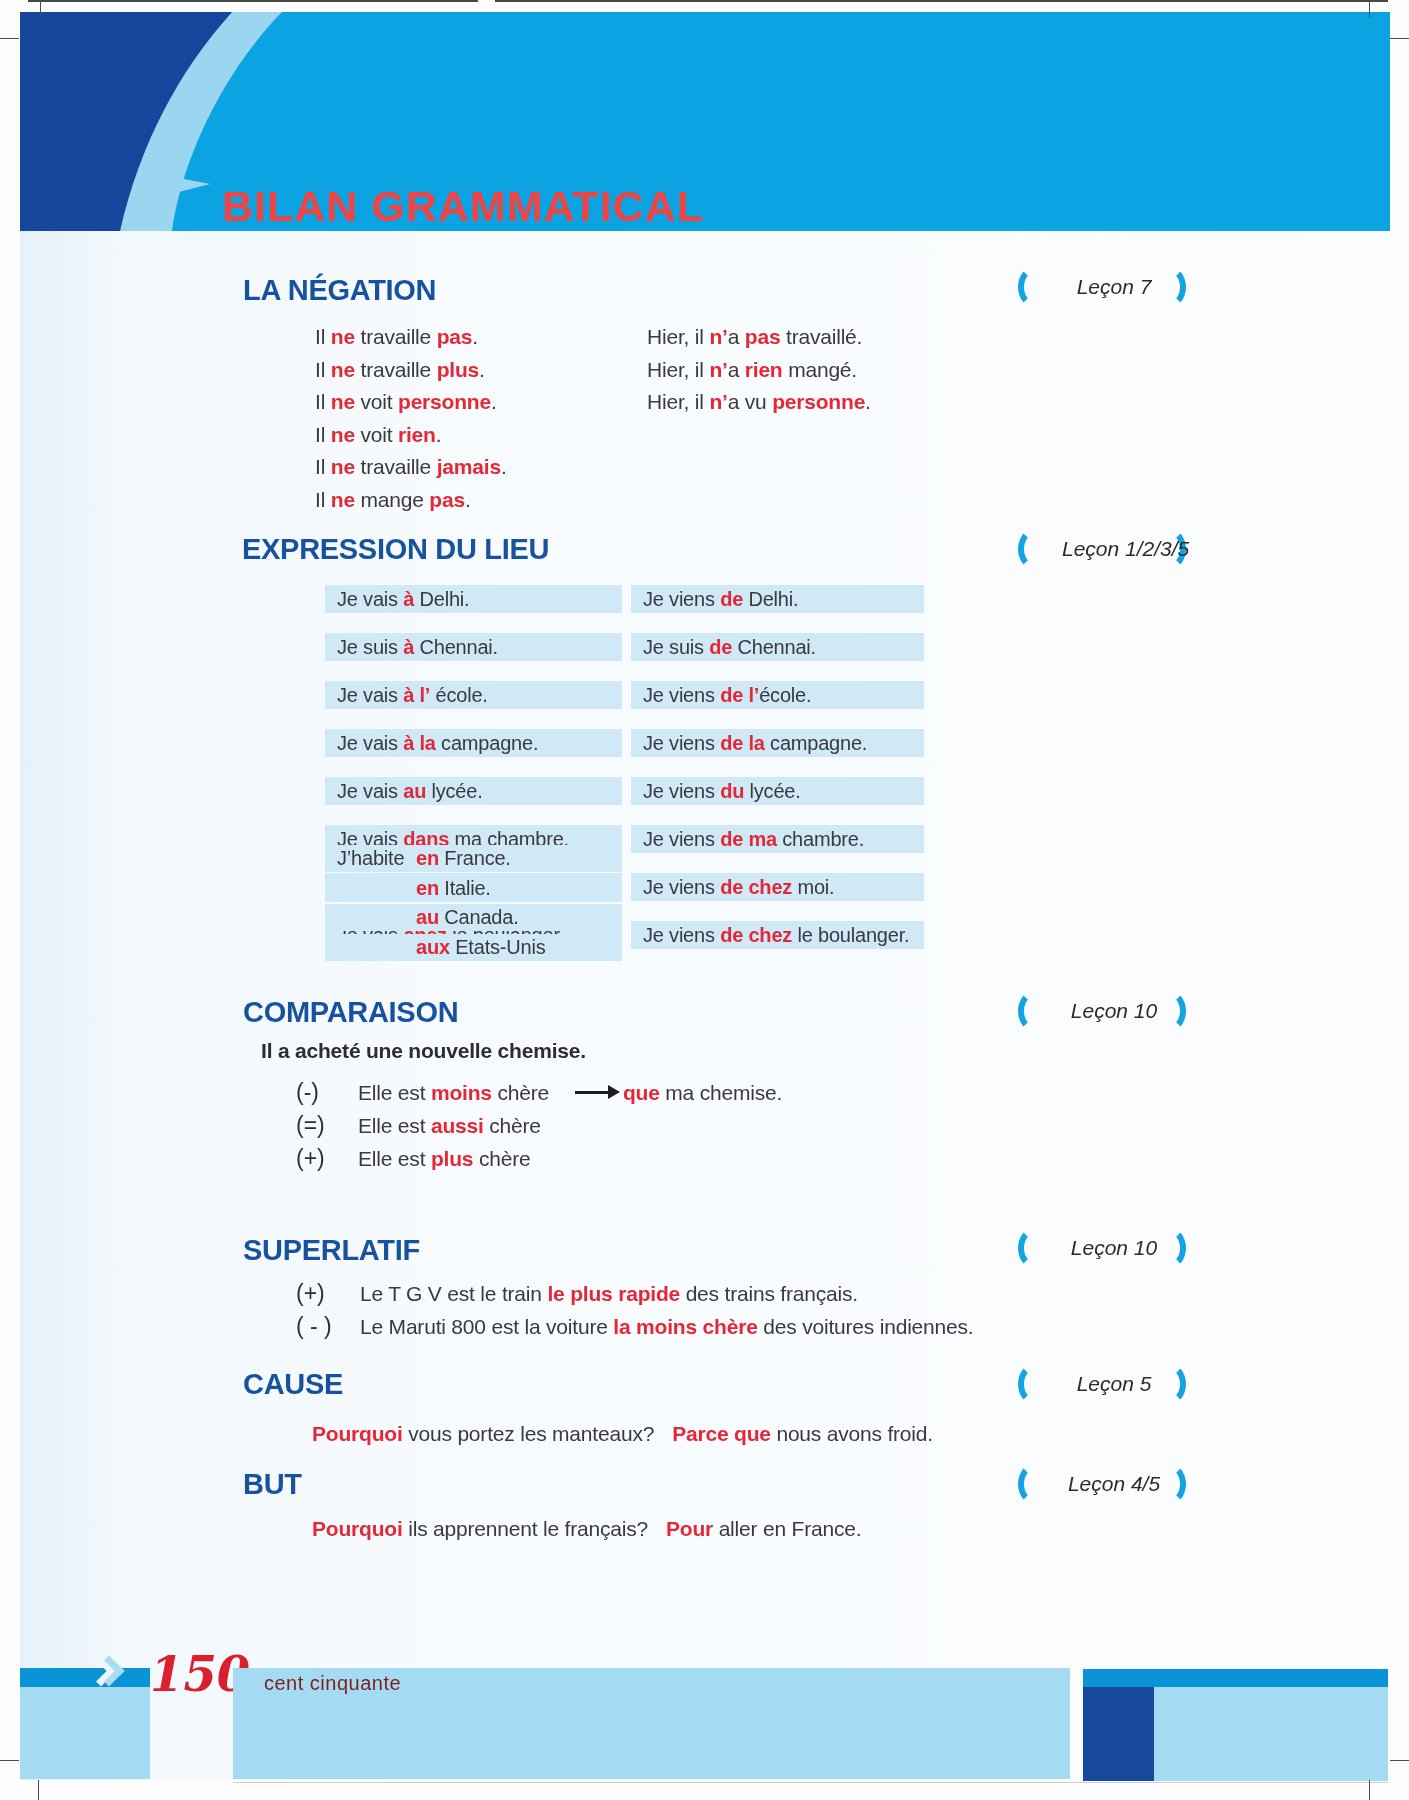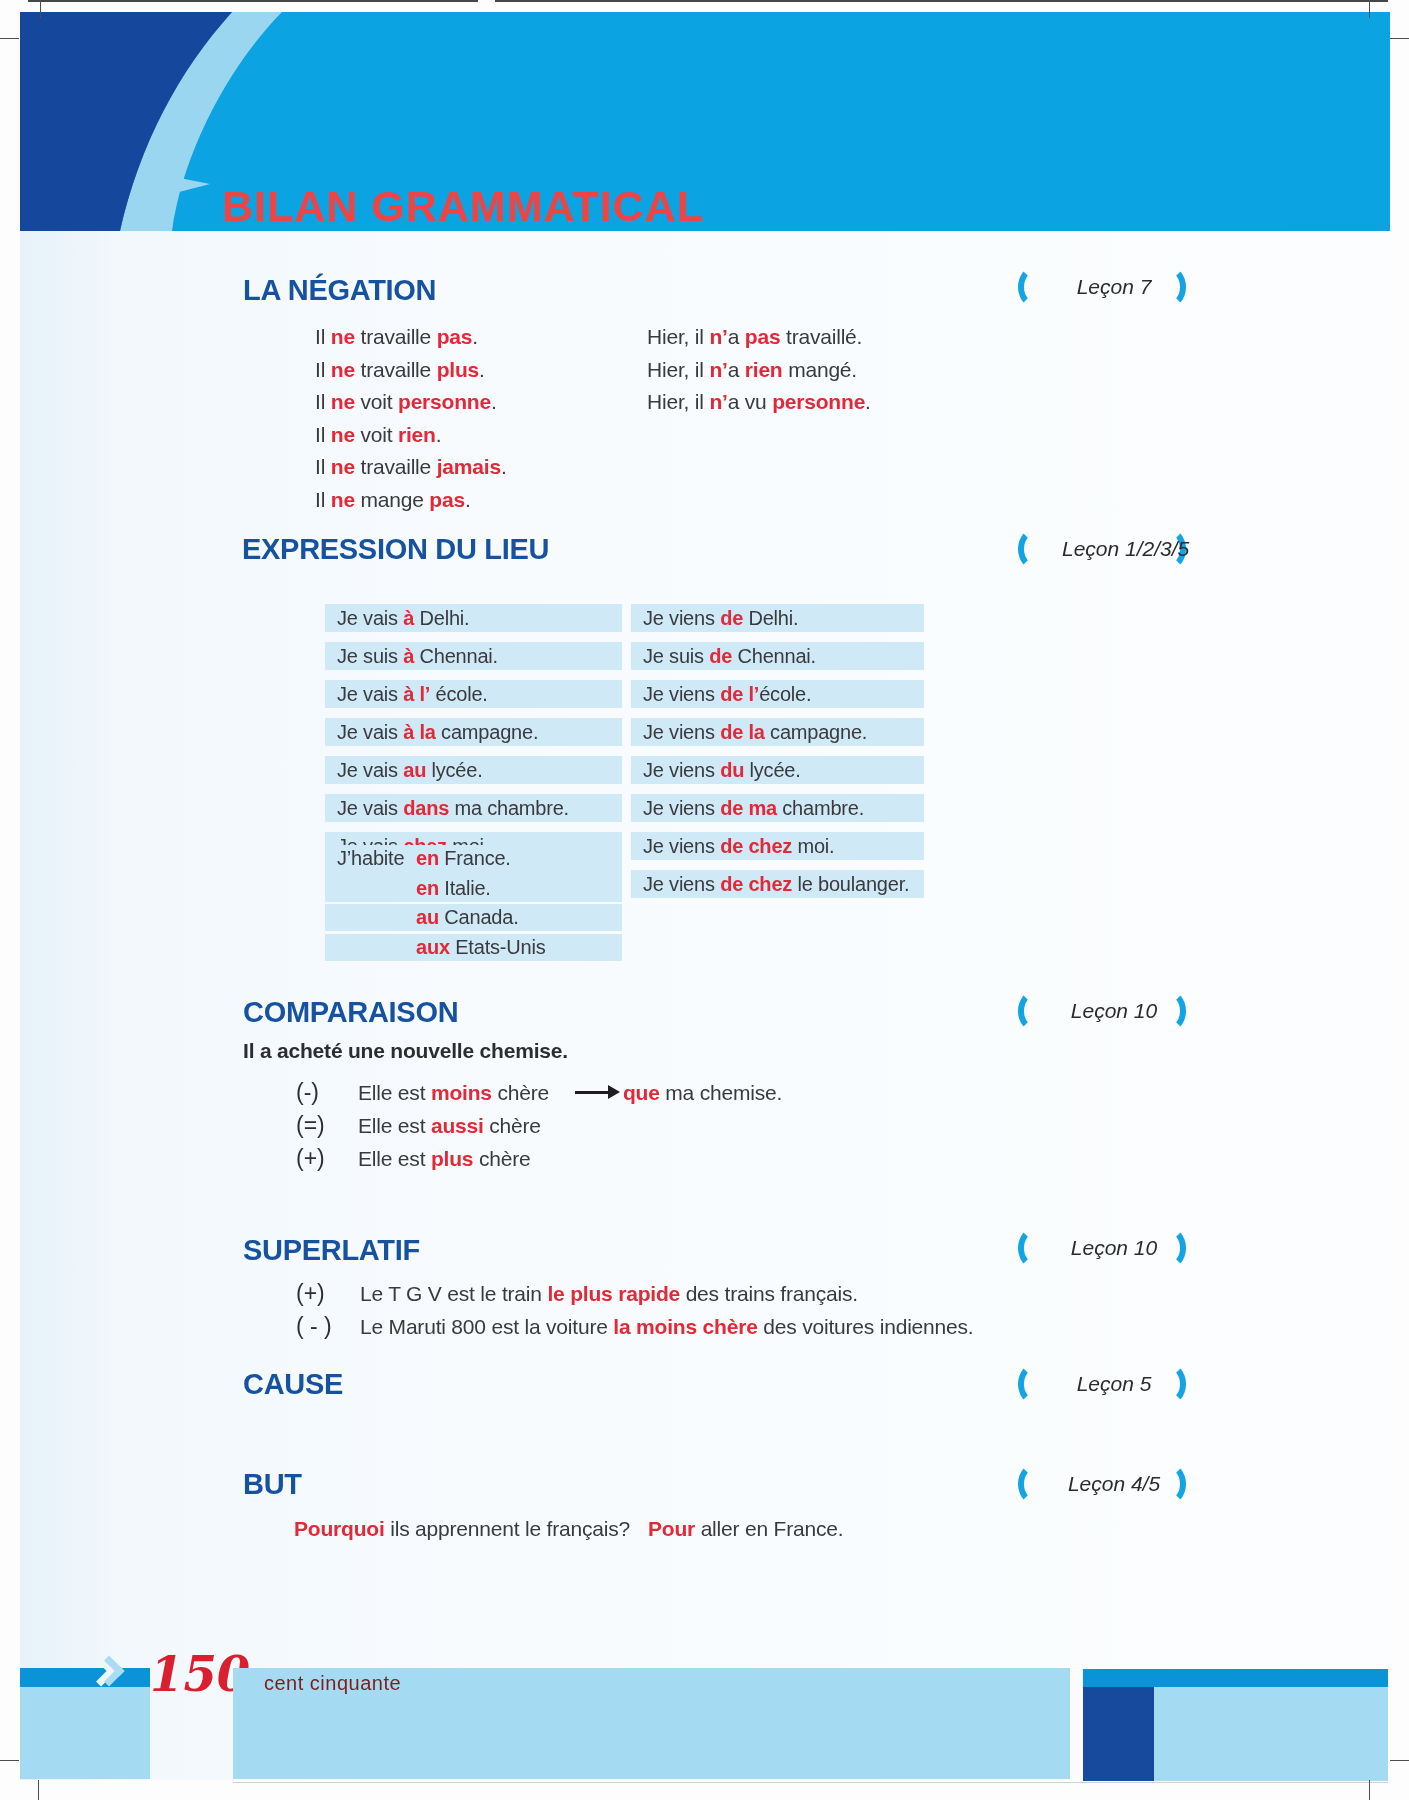--- a/index.html
+++ b/index.html
@@ -29,35 +29,35 @@
   
   .badge { position:absolute; width:168px; height:42px; }
   .badge .arc { position:absolute; top:0; width:34px; height:42px; border:6px solid transparent; border-radius:50%; box-sizing:border-box; }
   .badge .arc-l { left:0; border-left-color:#14a3e3; }
   .badge .arc-r { right:0; border-right-color:#14a3e3; }
   .badge .btxt {
     position:absolute; left:20px; right:20px; top:0; line-height:42px; text-align:center;
     font-style:italic; font-size:21px; color:#2b2b2e; white-space:nowrap;margin-left:24px;
   }
   
-  .tline { position:absolute; font-size:21px; line-height:22px; white-space:nowrap; letter-spacing:-0.2px; }
+  .tline { position:absolute; font-size:21px; line-height:22px; white-space:nowrap; letter-spacing:-0.2px;margin-left:18px; }
   .tblock { position:absolute; font-size:21px; line-height:32.5px; white-space:nowrap; letter-spacing:-0.2px; }
   .red , .r { color:#e32837; font-weight:bold; }
   .bold-intro { font-weight:bold; color:#2d2d31; }
   .sym { display:inline-block; width:62px; font-size:23px; color:#2e2e33; letter-spacing:0; }
   .sym-wide { width:64px; }
   .gap18 { margin-left:18px; }
   
   .arrow { display:inline-block; vertical-align:middle; width:34px; height:3px; background:#1d1d1f; margin:0 14px 4px 26px; position:relative; }
   .arrow:after { content:""; position:absolute; right:-11px; top:-6px; width:0; height:0;
     border-left:12px solid #1d1d1f; border-top:7.5px solid transparent; border-bottom:7.5px solid transparent; }
   
   .lieu-table {
-    position:absolute; left:325px; top:604px;
-    display:grid; grid-template-columns:297px 293px; grid-template-rows:repeat(8,28px); gap:10px 9px;
+    position:absolute; left:325px; top:585px;
+    display:grid; grid-template-columns:297px 293px; grid-template-rows:repeat(8,28px); gap:20px 9px;
   }
   .lieu-table2 {
     position:absolute; left:325px; top:845px;
     display:grid; grid-template-columns:297px; grid-template-rows:repeat(4,27px); gap:2.5px;
   }
   .cell {
     background:#cfe9f7; font-size:20px; line-height:28px; padding-left:12px; white-space:nowrap; letter-spacing:-0.2px;
   }
   .lieu-table2 .cell { line-height:27px; }
   .subj { display:inline-block; width:79px; }
@@ -193,20 +193,23 @@
       <span class="sym sym-wide">( - )</span><span><span>Le Maruti 800 est la voiture </span><span class="r">la moins chère</span><span> des voitures indiennes.</span></span>
     </div>
   </div>
 
   <div class="h1" style="left:243px; top:1369px;">CAUSE</div>
   <div class="badge" style="left:1018px; top:1363px;">
     <span class="arc arc-l"></span>
     <span class="arc arc-r"></span>
     <span class="btxt">Leçon 5</span>
   </div>
+  <div class="tline" style="left:294px; top:1423px;">
+    <span><span class="r">Pourquoi</span><span> vous portez les manteaux?</span></span><span class="gap18"><span class="r">Parce que</span><span> nous avons froid.</span></span>
+  </div>
 
   <div class="h1" style="left:243px; top:1469px;">BUT</div>
   <div class="badge" style="left:1018px; top:1463px;">
     <span class="arc arc-l"></span>
     <span class="arc arc-r"></span>
     <span class="btxt">Leçon 4/5</span>
   </div>
   <div class="tline" style="left:294px; top:1518px;">
     <span><span class="r">Pourquoi</span><span> ils apprennent le français?</span></span><span class="gap18"><span class="r">Pour</span><span> aller en France.</span></span>
   </div>

